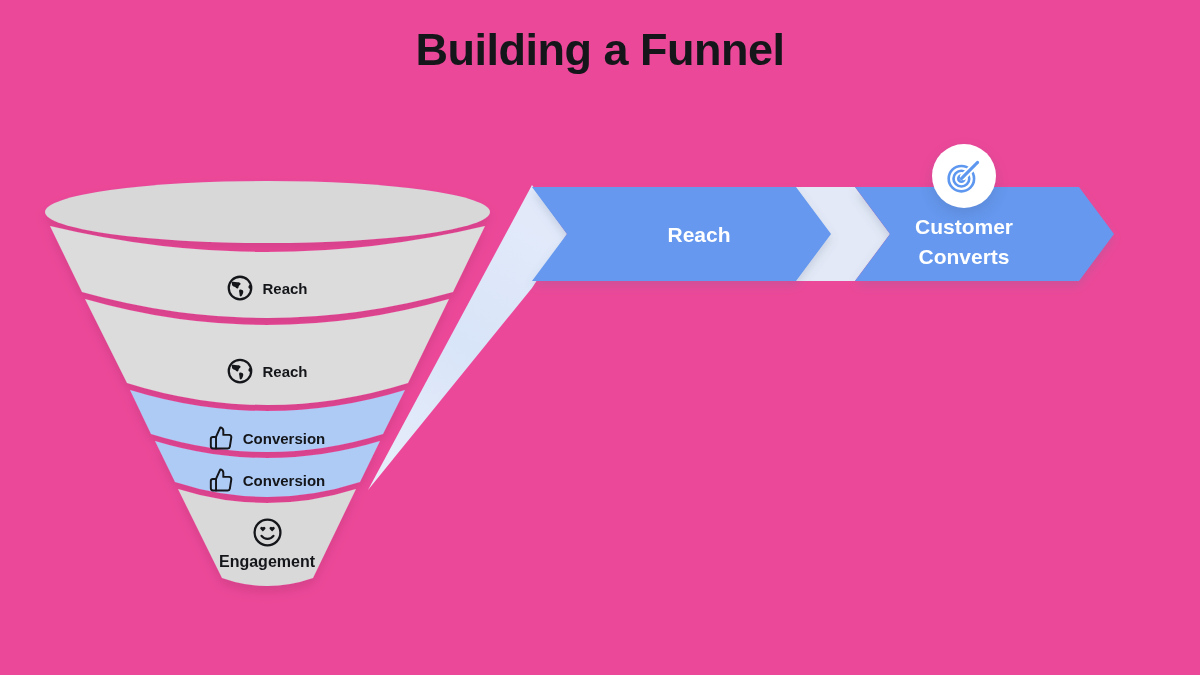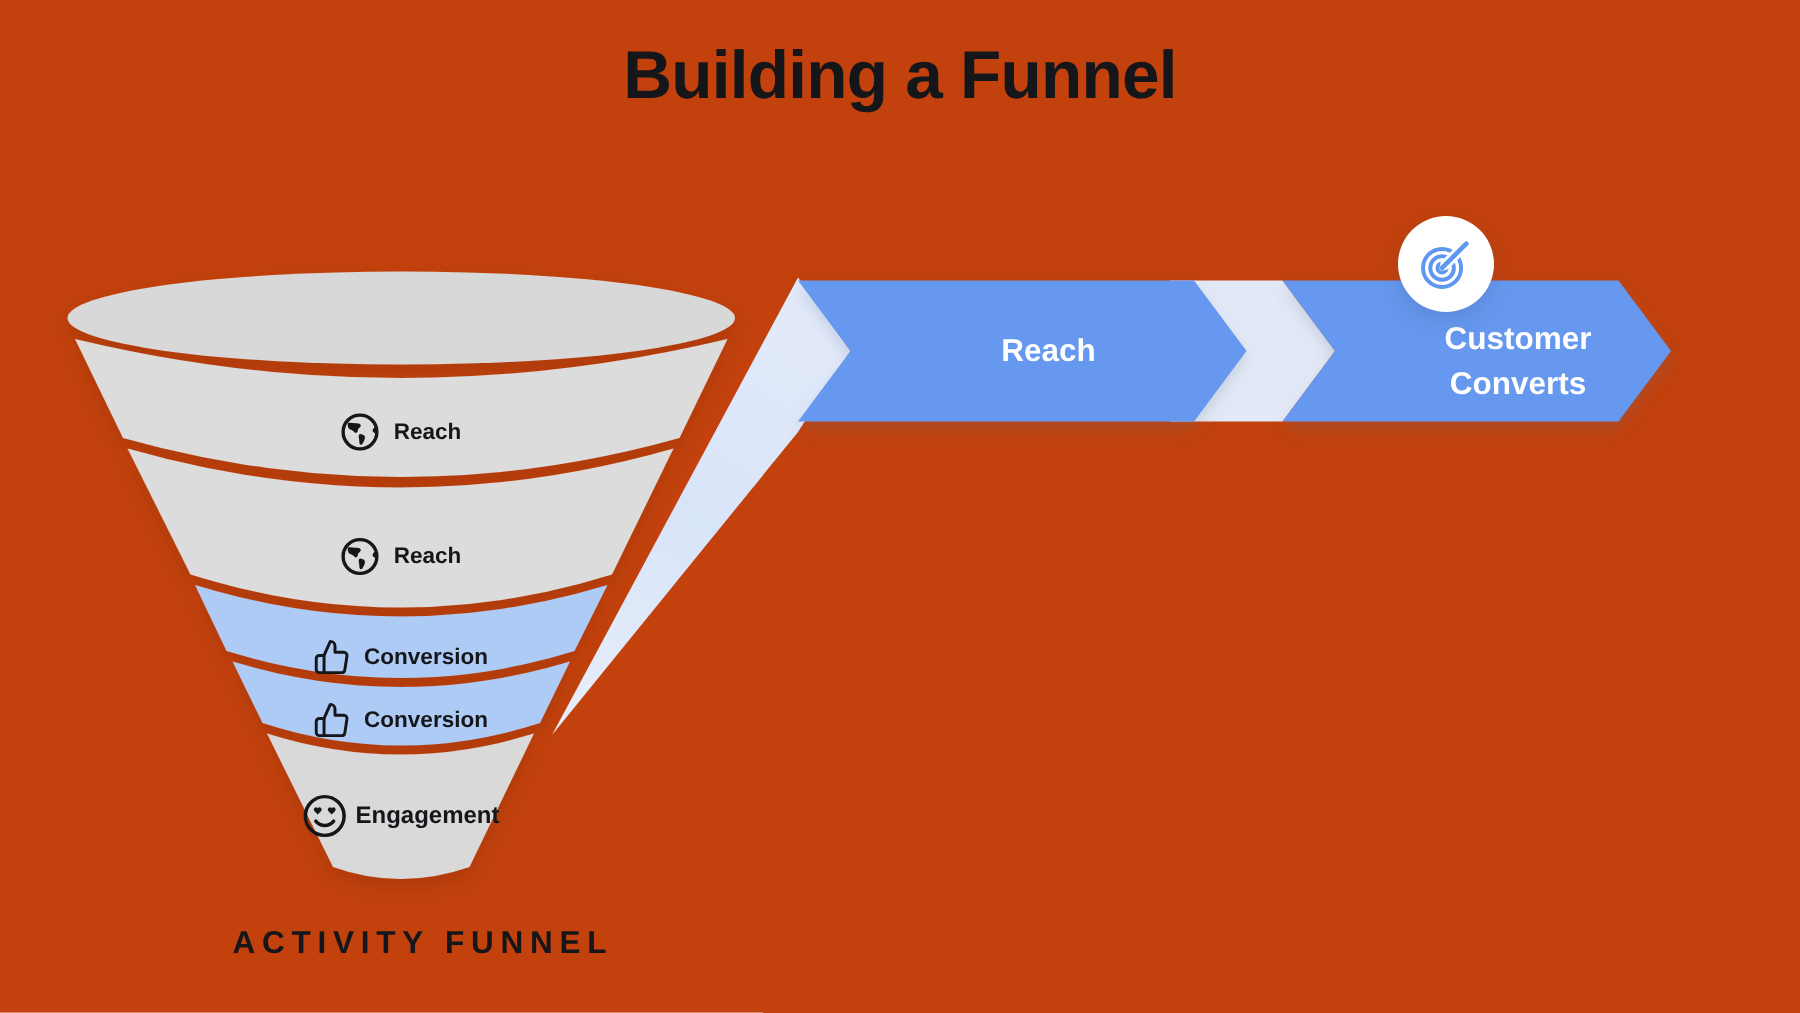--- a/index.html
+++ b/index.html
@@ -1,36 +1,36 @@
 <!DOCTYPE html>
 <html><head>
 <meta charset="utf-8">
 <style>
   html,body{margin:0;padding:0;}
   .stage{
     position:relative;
     width:1200px;height:675px;
-    background:#c2410c;
+    background:#ec4899;
     overflow:hidden;
     font-family:"Liberation Sans", sans-serif;
     color:#14161a;
   }
   .title{
     position:absolute;top:24px;left:0;right:0;
     text-align:center;
     font-size:45px;font-weight:800;letter-spacing:-0.5px;
     color:#14161a;
   }
   .shapes{position:absolute;left:0;top:0;}
   .layer-row{
     position:absolute;left:267px;transform:translate(-50%,-50%);
     display:flex;align-items:center;gap:9px;
     font-size:15px;font-weight:700;white-space:nowrap;justify-content:space-between;
   }
-  .layer-row.stacked{flex-direction:row;gap:5px;font-size:16px;}
+  .layer-row.stacked{flex-direction:column;gap:5px;font-size:16px;}
   .layer-row svg{display:block;}
   .flow-label{
     position:absolute;transform:translate(-50%,-50%);
     color:#ffffff;font-size:21px;font-weight:700;
     text-align:center;line-height:1.45;
   }
   .flow-label.wrap{width:160px;}
   .badge{
     position:absolute;left:932px;top:144px;width:64px;height:64px;
     background:#ffffff;border-radius:50%;
@@ -124,29 +124,28 @@
     <svg width="31" height="31" viewBox="0 0 24 24">
       <circle cx="12" cy="12" r="10" fill="none" stroke="#14161a" stroke-width="1.8"></circle>
       <path d="M7.4 14.6c1.2 1.5 2.9 2.3 4.6 2.3s3.4-.8 4.6-2.3" fill="none" stroke="#14161a" stroke-width="1.8" stroke-linecap="round"></path>
       <path fill="#14161a" d="M8.4 11.2 6.7 9.5a1.12 1.12 0 0 1 1.6-1.6l.1.1.1-.1a1.12 1.12 0 0 1 1.6 1.6z"></path>
       <path fill="#14161a" d="M15.6 11.2 13.9 9.5a1.12 1.12 0 0 1 1.6-1.6l.1.1.1-.1a1.12 1.12 0 0 1 1.6 1.6z"></path>
     </svg>
     <span>Engagement</span>
   </div>
 
   <div class="flow-label" style="left:699px;top:235px">Reach</div>
-  <div class="flow-label wrap" style="left:1012px;top:242px">Customer Converts</div>
+  <div class="flow-label wrap" style="left:964px;top:242px">Customer Converts</div>
 
   <div class="badge">
     <svg width="42" height="42" viewBox="0 0 48 48" fill="none" stroke-linecap="round">
       <g stroke="#5d97ef" stroke-width="3">
         <circle cx="21" cy="27" r="14.5"></circle>
         <circle cx="21" cy="27" r="9"></circle>
         <circle cx="21" cy="27" r="3.5"></circle>
       </g>
       <path d="M23.5 24.5 40 8" stroke="#ffffff" stroke-width="8"></path>
       <path d="M21 27 39.5 8.5" stroke="#5d97ef" stroke-width="3.5"></path>
     </svg>
   </div>
 
-  <div class="caption">ACTIVITY FUNNEL</div>
 
 </div>
 
 </body></html>

